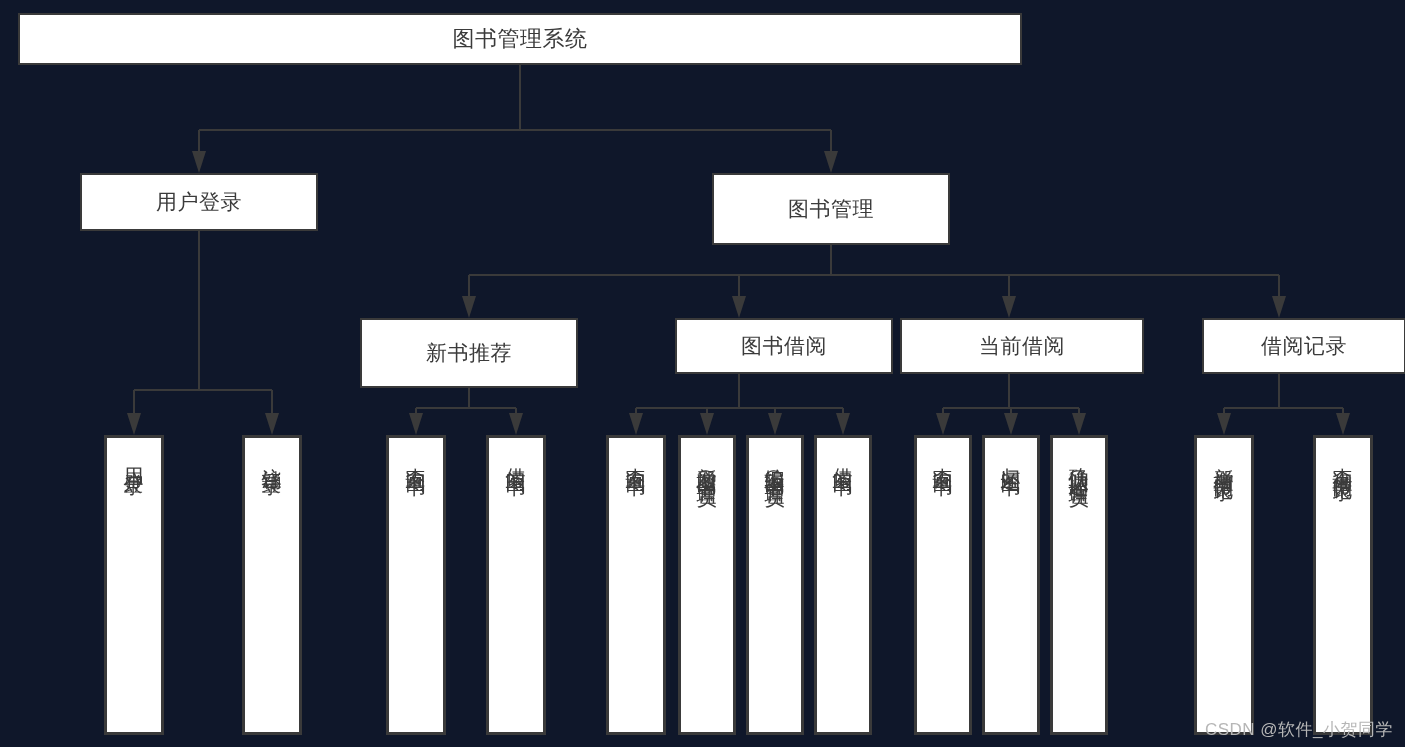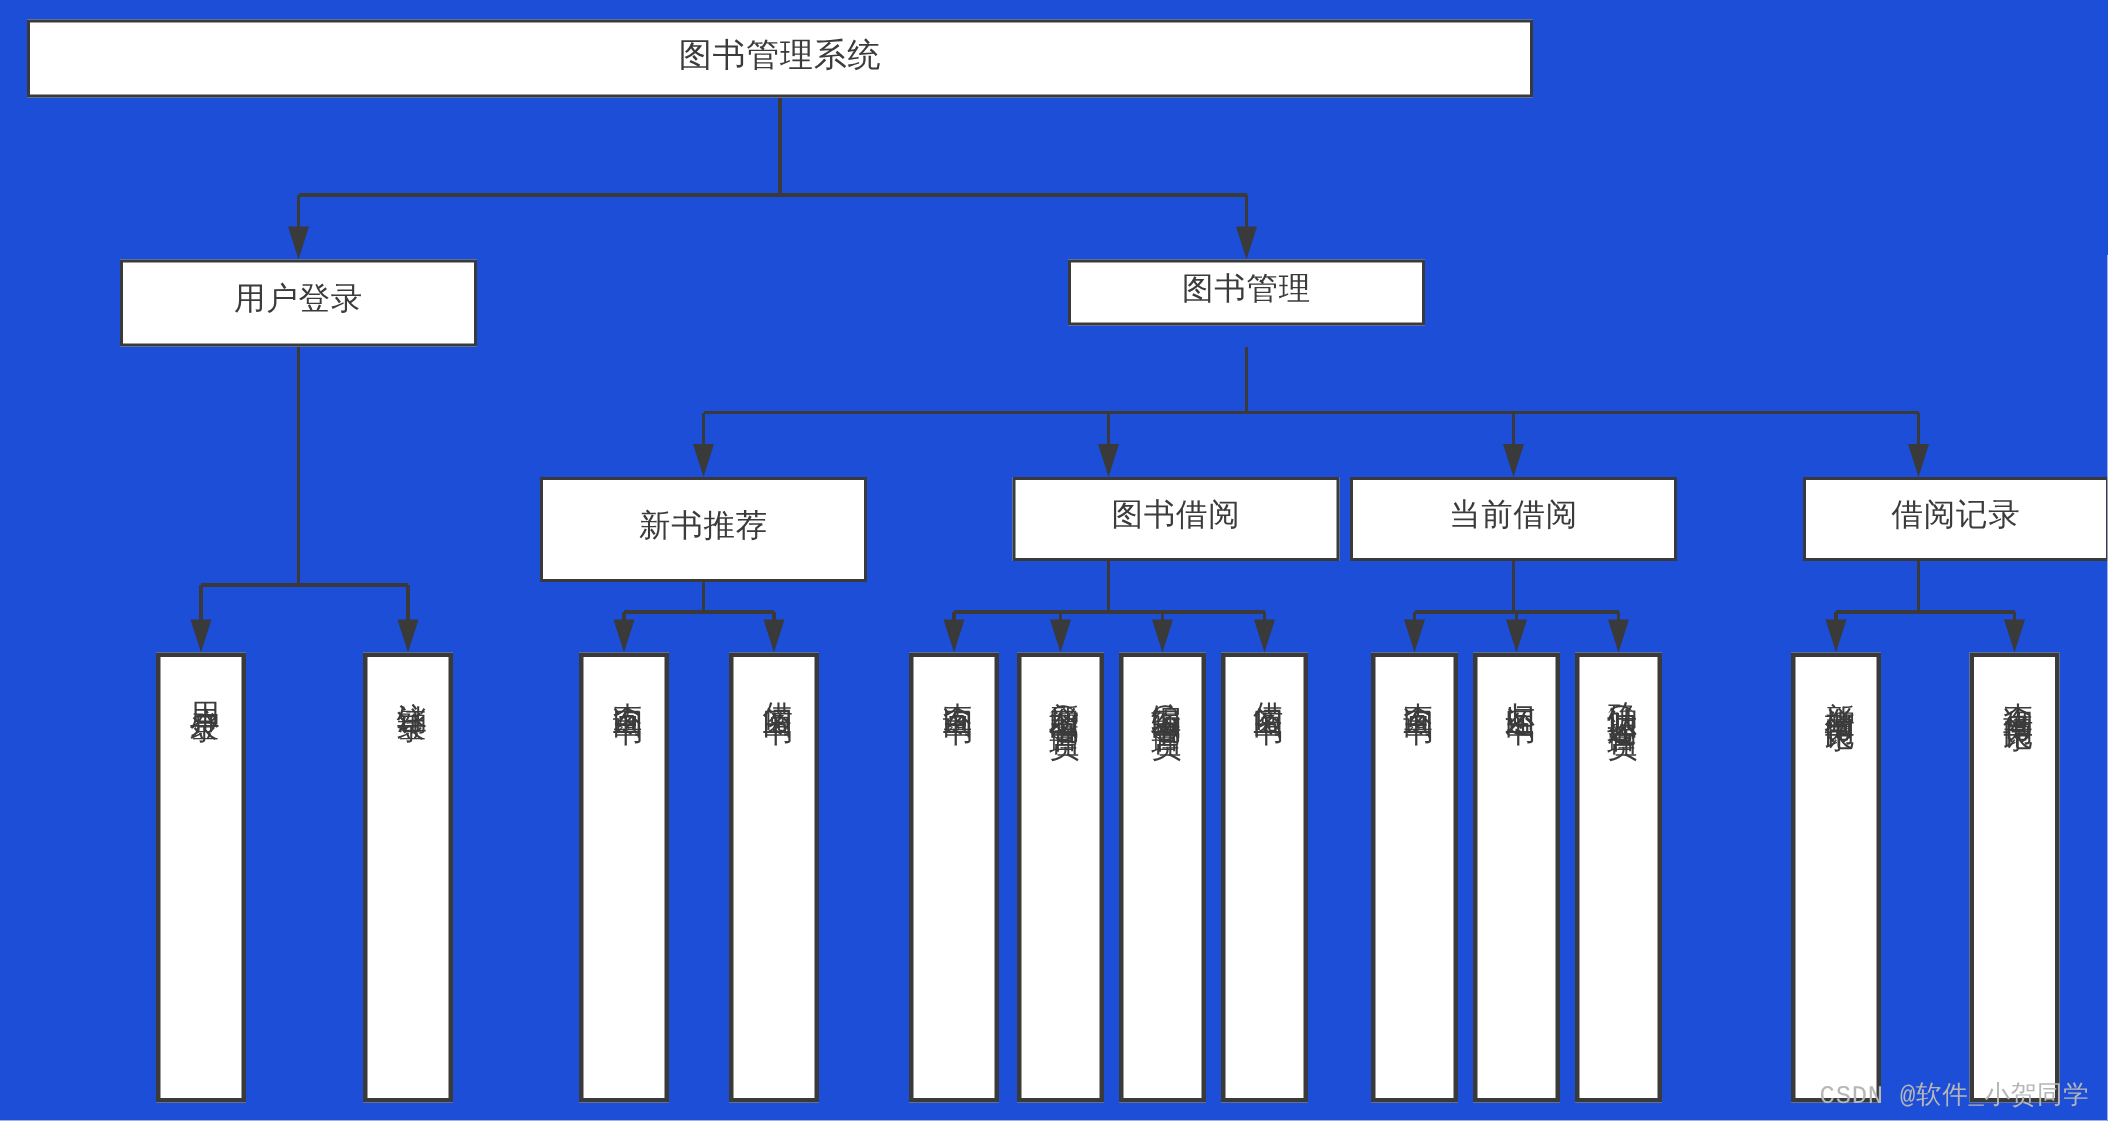--- a/index.html
+++ b/index.html
@@ -4,22 +4,22 @@
 <style>
   html, body {
     margin: 0;
     padding: 0;
     background: #ffffff;
   }
   #canvas {
     position: relative;
     width: 1405px;
     height: 747px;
-    background: #1d4ed8;
-    font-family: Liberation Mono, monospace;
+    background: #0f172a;
+    font-family: Liberation Sans, sans-serif;
     overflow: hidden;
   }
   svg#wires {
     position: absolute;
     left: 0;
     top: 0;
     width: 1405px;
     height: 747px;
     pointer-events: none;
   }
@@ -125,31 +125,31 @@
       <path d="M 1336 413 L 1350 413 L 1343 435 Z" fill="#3a3a3a"></path>
     </svg>
 
   <div class="node root h" id="box-root" style="left: 18px; top: 13px; width: 1004px; height: 52px;">
     <span>图书管理系统</span>
   </div>
 
   <div class="node h" id="box-user-login" style="left: 80px; top: 173px; width: 238px; height: 58px;">
     <span>用户登录</span>
   </div>
-  <div class="node h" id="box-book-manage" style="left: 712px; top: 173px; width: 238px; height: 44px;">
+  <div class="node h" id="box-book-manage" style="left: 712px; top: 173px; width: 238px; height: 72px;">
     <span>图书管理</span>
   </div>
 
   <div class="node h" id="box-new-book-rec" style="left: 360px; top: 318px; width: 218px; height: 70px;">
     <span>新书推荐</span>
   </div>
   <div class="node h" id="box-book-borrow" style="left: 630px; top: 318px; width: 218px; height: 56px; margin-left: 45px;">
     <span>图书借阅</span>
   </div>
-  <div class="node h" id="box-current-borrow" style="left: 900px; top: 318px; width: 218px; height: 56px;">
+  <div class="node h" id="box-current-borrow" style="left: 900px; top: 318px; width: 244px; height: 56px;">
     <span>当前借阅</span>
   </div>
   <div class="node h" id="box-borrow-record" style="left: 1202px; top: 318px; width: 204px; height: 56px;">
     <span>借阅记录</span>
   </div>
 
   <div class="node v" id="box-leaf-user-login" style="left: 104px; top: 435px; width: 60px; height: 300px; border-width: 3px;">
     <span class="vtext">用户登录</span>
   </div>
   <div class="node v" id="box-leaf-logout" style="left: 242px; top: 435px; width: 60px; height: 300px; border-width: 3px;">

